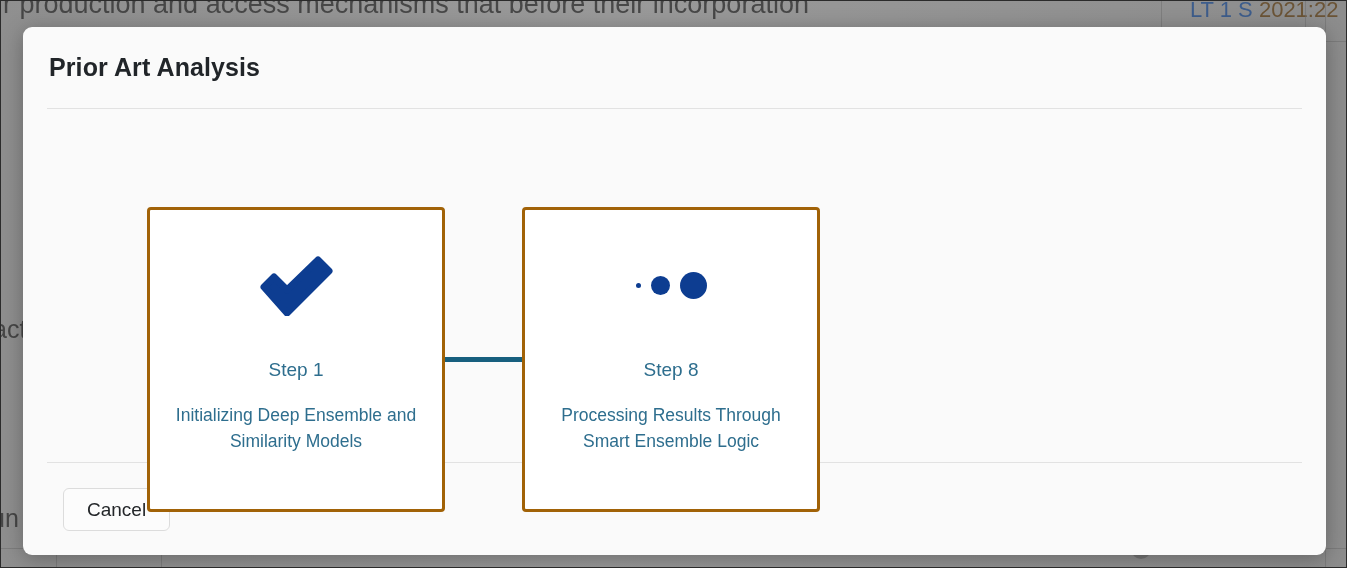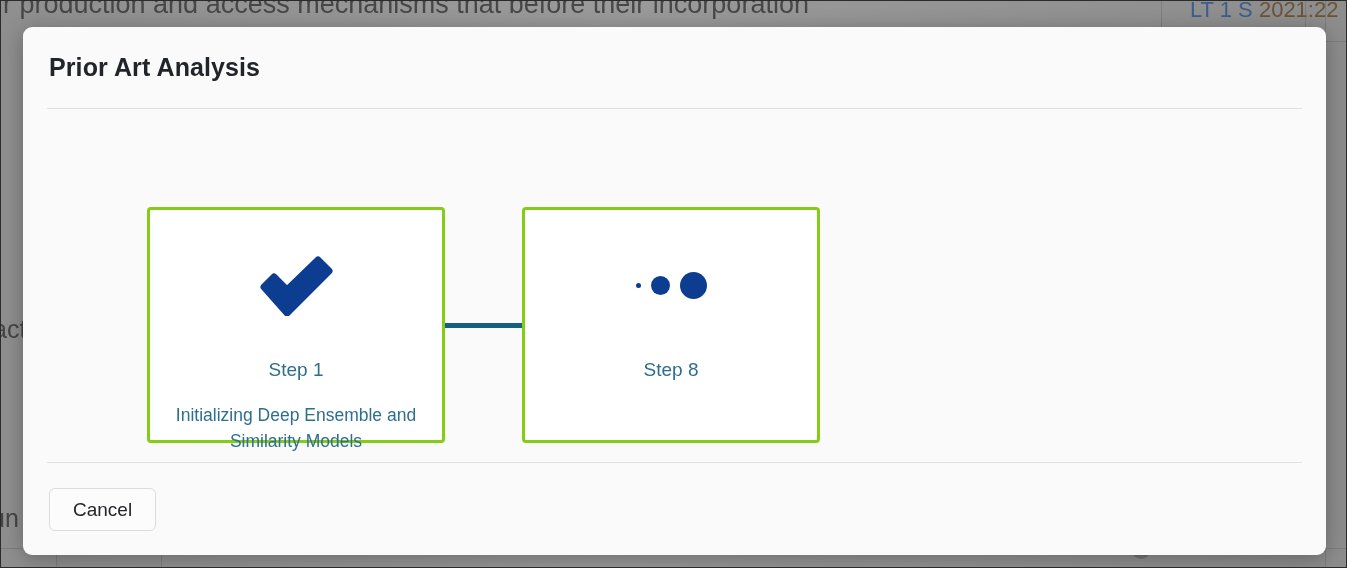--- a/index.html
+++ b/index.html
@@ -116,23 +116,23 @@
   }
 
   .connector {
     width: 77px;
     height: 5px;
     background: #175f7e;
   }
 
   .step-card {
     width: 298px;
-    height: 236px;
+    height: 305px;
     background: #ffffff;
-    border: 3px solid #84cc16;
+    border: 3px solid #a16207;
     border-radius: 4px;
     box-sizing: border-box;
     display: flex;
     flex-direction: column;
     align-items: center;
     position: relative;
   }
 
   .step-icon {
     height: 150px;
@@ -171,21 +171,21 @@
     text-align: center;
     font-size: 17.5px;
     line-height: 26px;
     color: #2e6e8e;
   }
 
   .modal-footer {
     height: 92px;
     display: flex;
     align-items: center;
-    padding: 0 26px;
+    padding: 0 40px;
     box-sizing: border-box;
   }
   .cancel-btn {
     font-family: "Liberation Sans", sans-serif;
     font-size: 19px;
     color: #232629;
     background: #fcfcfc;
     border: 1px solid #dcdcdc;
     border-radius: 6px;
     padding: 11px 23px;
@@ -240,20 +240,21 @@
 
         <div class="step-card">
           <div class="step-icon">
             <div class="dots">
               <span class="dot s"></span>
               <span class="dot m"></span>
               <span class="dot l"></span>
             </div>
           </div>
           <div class="step-label">Step 8</div>
+          <div class="step-desc">Processing Results Through Smart Ensemble Logic</div>
         </div>
 
       </div>
     </div>
 
     <div class="divider"></div>
     <div class="modal-footer">
       <button class="cancel-btn">Cancel</button>
     </div>
 

